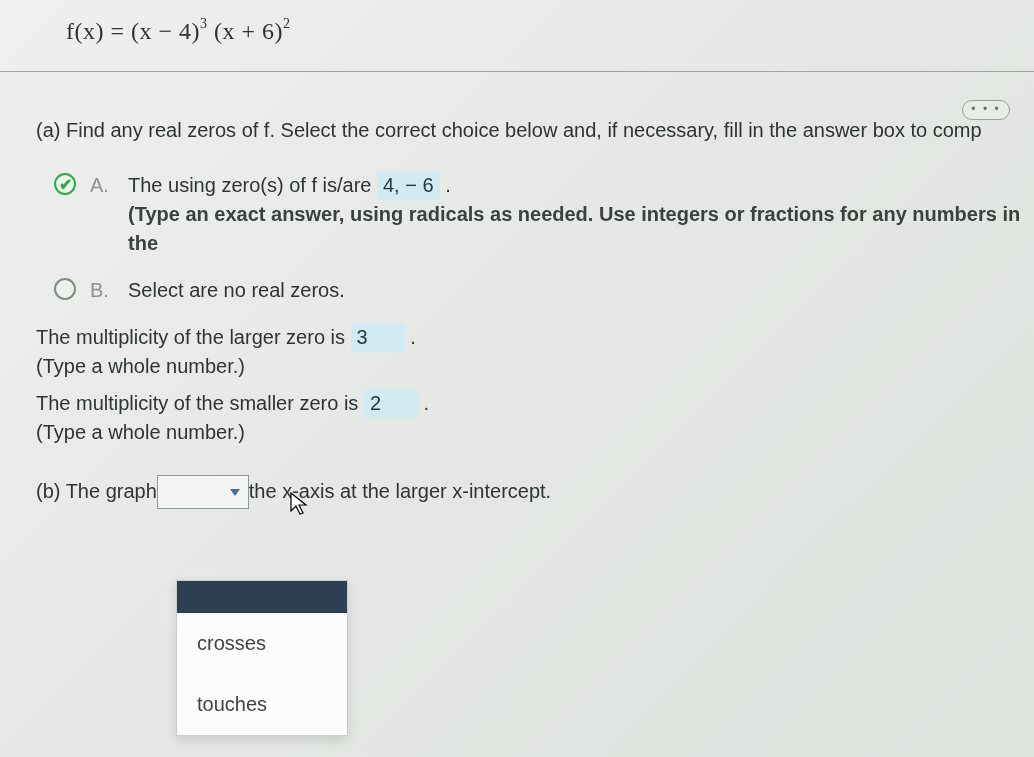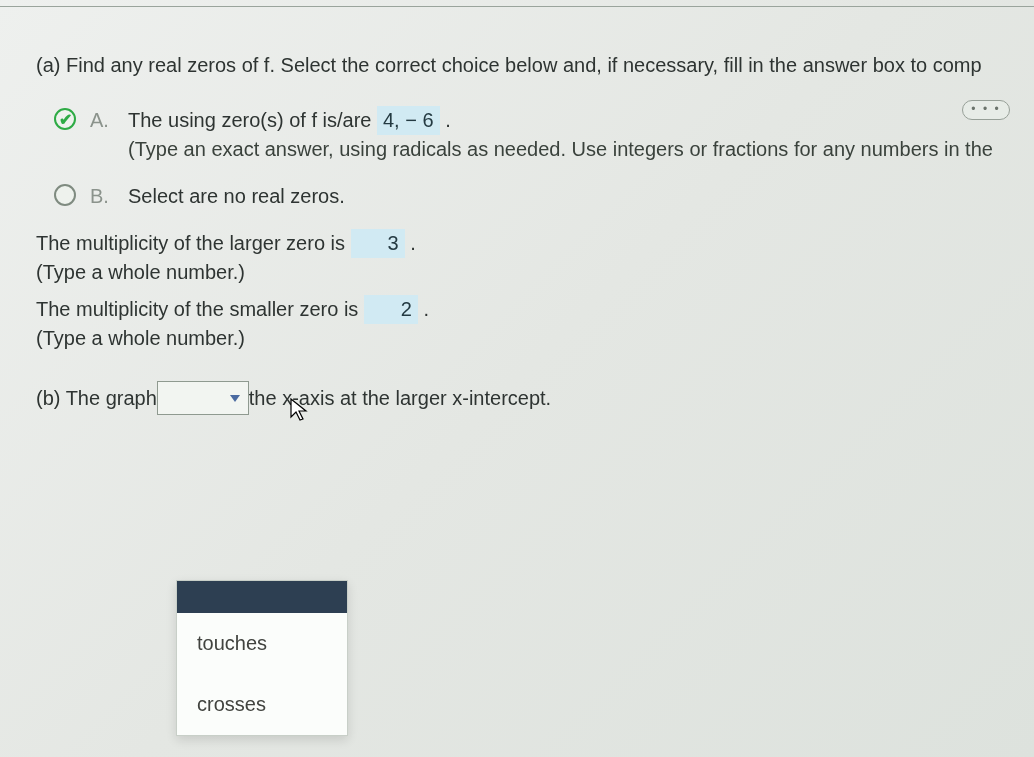--- a/index.html
+++ b/index.html
@@ -39,23 +39,23 @@
   }
   .radio.correct { border-color: #2eab45; }
   .radio.correct::after {
     content: "✔"; color: #2eab45; font-size: 16px; font-weight: bold;
     position: absolute; left: 3px; top: -2px;
   }
   .choice-label { color: #8b938c; flex: 0 0 24px; }
   .choice-body { flex: 1; }
   .ans-box {
     display: inline-block; background: #d1eaf3; color: #243a42;
-    padding: 0 6px; min-width: 54px; text-align: right;
+    padding: 0 6px; min-width: 54px; text-align: left;
   }
-  .hint { color: #3a423c; }
+  .hint { color: #3a423c; font-weight: bold; }
   .section { margin: 20px 0 0 0; }
   .follow { margin-top: 12px; }
   
   .partb-row { margin-top: 28px; display: flex; align-items: center; position: relative; }
   .select-box {
     width: 92px; height: 34px; border: 1px solid #8f9a90; background: #f2f5f1;
     display: flex; align-items: center; justify-content: flex-end; padding-right: 6px;
   }
   .caret svg { display: block; }
   
@@ -71,20 +71,23 @@
   .dropdown .opt {
     padding: 16px 20px; font-size: 20px; color: #41433f;
   }
   .dropdown .opt.selected { background: #2d3f52; }
 </style>
 </head>
 <body>
 
 <div class="page">
 
+  <div class="formula">
+    f(x) = (x − 4)<span class="sup">3</span> (x + 6)<span class="sup">2</span>
+  </div>
 
   <hr class="rule">
 
   <div class="expander">
     <span>• • •</span>
   </div>
 
   <div class="prompt-a">(a) Find any real zeros of f. Select the correct choice below and, if necessary, fill in the answer box to comp</div>
 
   <div class="choices">
@@ -137,15 +140,15 @@
       <svg width="24" height="26" viewBox="0 0 24 26">
         <path d="M3 2 L3 20 L8 15 L12 23 L15 22 L11 14 L18 14 Z" fill="#ffffff" stroke="#000" stroke-width="1.2"></path>
       </svg>
     </span>
   </div>
 
 </div>
 
 <div class="dropdown">
   <div class="opt selected"></div>
+  <div class="opt">crosses</div>
   <div class="opt">touches</div>
-  <div class="opt">crosses</div>
 </div>
 
 </body></html>

